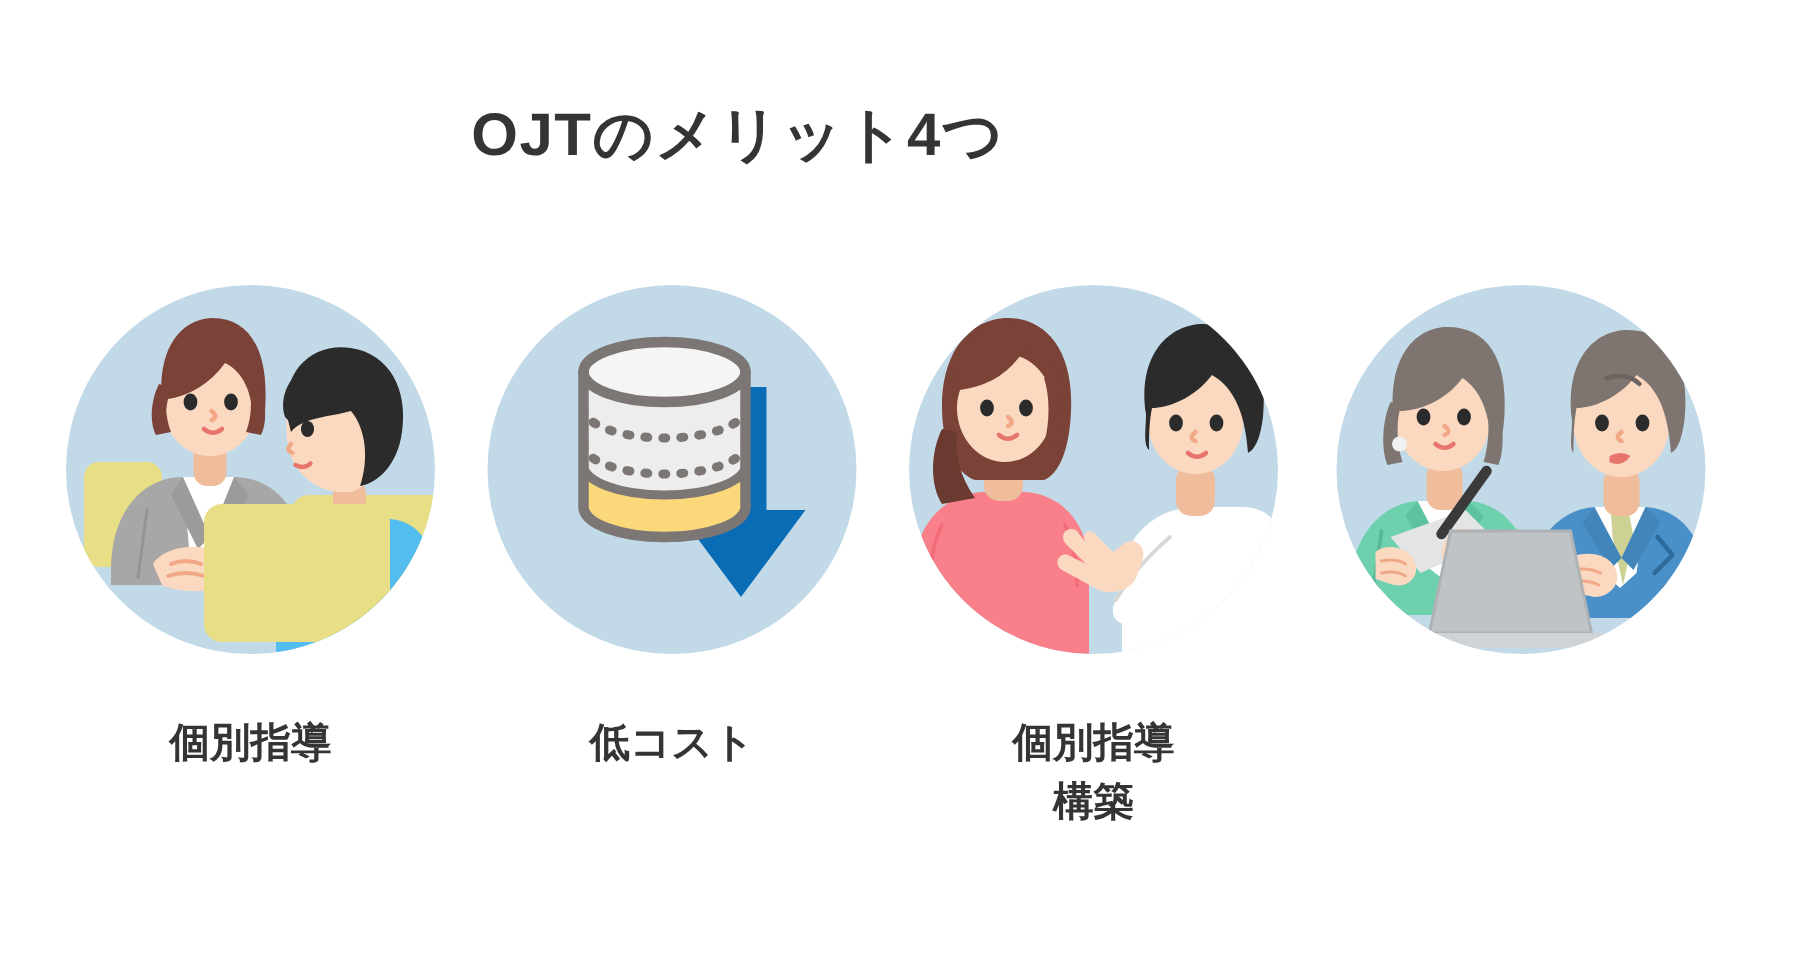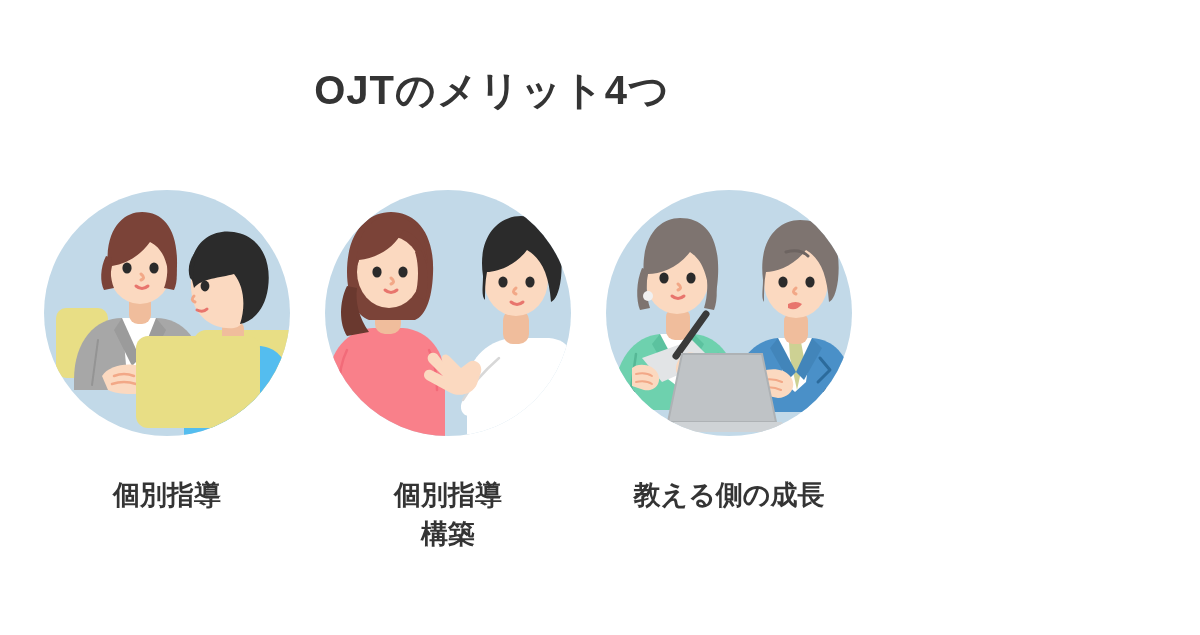--- a/index.html
+++ b/index.html
@@ -109,20 +109,46 @@
 
           <path d="M150 106 q-4 4 1 6" stroke="#f2a887" stroke-width="3" fill="none" stroke-linecap="round"></path>
           <path d="M153 120 q6 3 10 -1" stroke="#e8756d" stroke-width="3" fill="none" stroke-linecap="round"></path>
 
           <rect x="92" y="146" width="124" height="92" rx="12" fill="#e8de85"></rect>
         </svg>
       </div>
       <div class="caption">個別指導</div>
     </div>
 
+    <div class="card">
+      <div class="circle">
+        <svg viewBox="0 0 246 246" xmlns="http://www.w3.org/2000/svg">
+
+          <path d="M152 68 L186 68 L186 150 L212 150 L169 208 L126 150 L152 150 Z" fill="#0a6cb5"></path>
+
+          <g>
+            <path d="M64 58 L64 148 A54 20 0 0 0 172 148 L172 58 Z" fill="#ededed"></path>
+
+            <path d="M64 120 L64 148 A54 20 0 0 0 172 148 L172 120 A54 20 0 0 1 64 120 Z" fill="#fbd97a"></path>
+
+            <ellipse cx="118" cy="58" rx="54" ry="20" fill="#f5f5f5"></ellipse>
+
+            <path d="M64 58 L64 148 A54 20 0 0 0 172 148 L172 58" fill="none" stroke="#7c7674" stroke-width="7" stroke-linecap="round"></path>
+            <ellipse cx="118" cy="58" rx="54" ry="20" fill="none" stroke="#7c7674" stroke-width="7"></ellipse>
+
+            <path d="M64 58 A54 20 0 0 0 172 58" fill="none" stroke="#7c7674" stroke-width="6" stroke-linecap="round" stroke-dasharray="2 10"></path>
+            <path d="M64 82 A54 20 0 0 0 172 82" fill="none" stroke="#7c7674" stroke-width="6" stroke-linecap="round" stroke-dasharray="2 10"></path>
+            <path d="M64 106 A54 20 0 0 0 172 106" fill="none" stroke="#7c7674" stroke-width="6" stroke-linecap="round" stroke-dasharray="2 10"></path>
+
+            <path d="M64 120 A54 20 0 0 0 172 120" fill="none" stroke="#7c7674" stroke-width="6"></path>
+          </g>
+        </svg>
+      </div>
+      <div class="caption">低コスト</div>
+    </div>
 
     <div class="card">
       <div class="circle">
         <svg viewBox="0 0 246 246" xmlns="http://www.w3.org/2000/svg">
 
           <path d="M4 246 L4 188 C4 162 22 140 48 138 L78 138 C104 140 120 162 120 188 L120 246 Z" fill="#f9808a"></path>
           <path d="M22 160 C16 172 14 186 14 200" stroke="#f26b79" stroke-width="2.5" fill="none" stroke-linecap="round"></path>
           <path d="M104 160 C110 172 112 186 112 200" stroke="#f26b79" stroke-width="2.5" fill="none" stroke-linecap="round"></path>
 
           <rect x="50" y="112" width="26" height="32" rx="10" fill="#f0bd9c"></rect>
@@ -241,17 +267,16 @@
 
           <path d="M150 186 C156 178 176 176 184 186 C192 196 184 208 172 208 L152 204 Z" fill="#fbd9c0"></path>
           <path d="M156 190 q12 -2 20 2" stroke="#f2a887" stroke-width="2" fill="none" stroke-linecap="round"></path>
           <path d="M155 198 q12 -2 20 2" stroke="#f2a887" stroke-width="2" fill="none" stroke-linecap="round"></path>
 
           <path d="M76 164 L156 164 L170 232 L62 232 Z" fill="#bfc3c6"></path>
           <path d="M76 164 L156 164 L170 232 L62 232 Z" fill="none" stroke="#aeb2b5" stroke-width="2"></path>
           <path d="M58 232 L176 232 L180 242 L54 242 Z" fill="#cfd3d6"></path>
         </svg>
       </div>
-      <div class="caption">教える側の成長</div>
     </div>
 
   </div>
 </div>
 
 </body></html>

